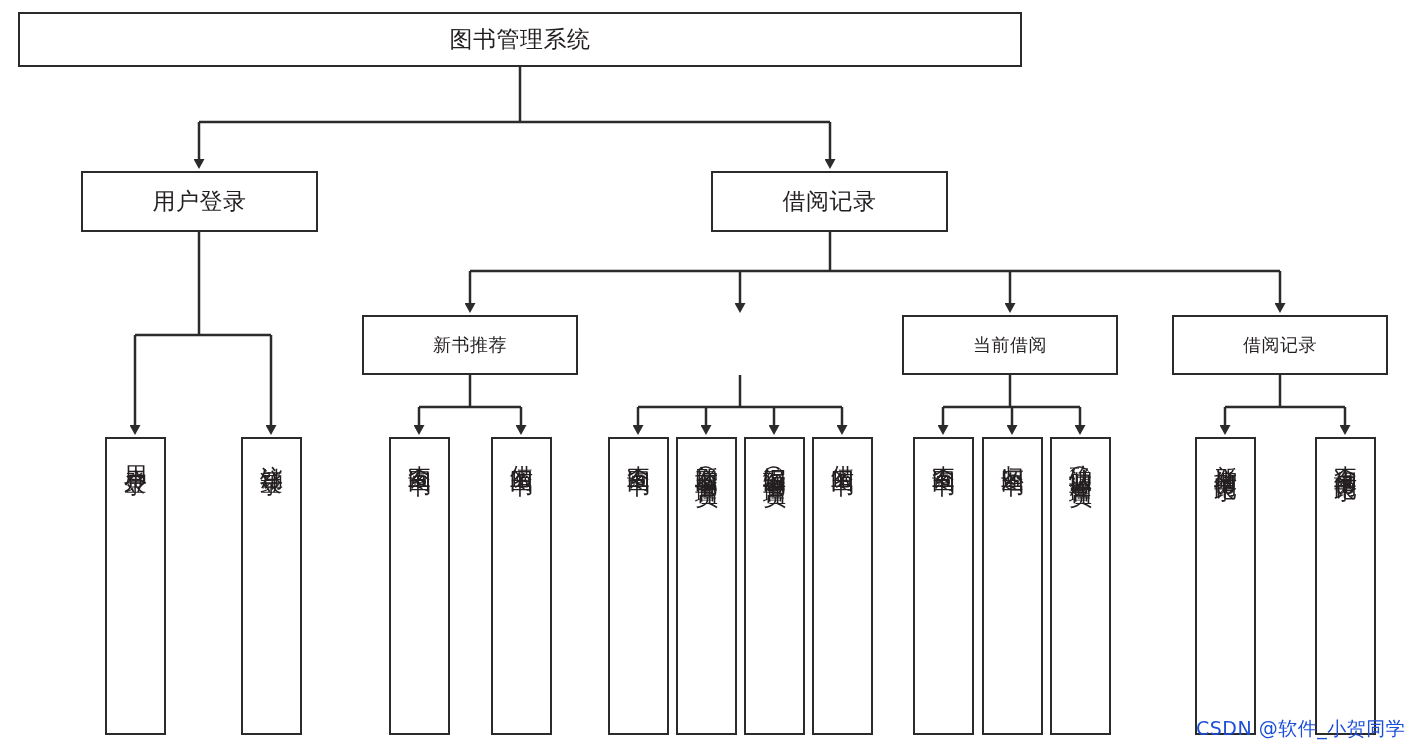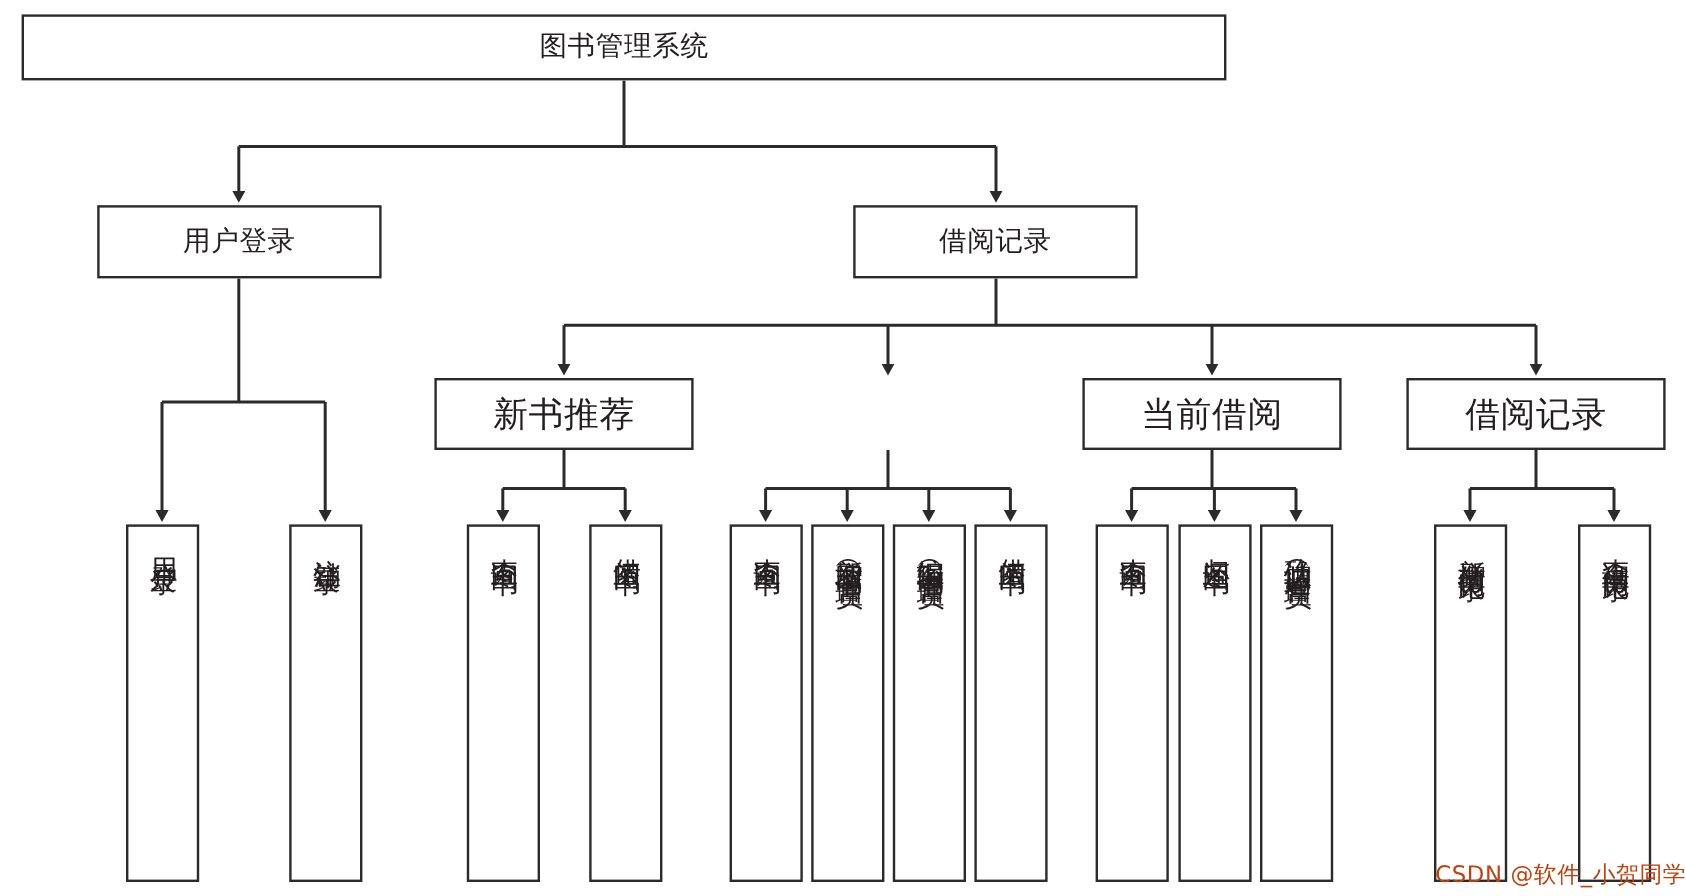--- a/index.html
+++ b/index.html
@@ -51,26 +51,26 @@
   .node.vertical .label {
     writing-mode: vertical-rl;
     text-orientation: upright;
     font-size: 23px;
     letter-spacing: 3px;
     line-height: 1;
     white-space: nowrap;
   }
   .node.root .label { font-size: 23px; }
   .node.lvl2 .label { font-size: 23px; }
-  .node.lvl3 .label { font-size: 29px; }
+  .node.lvl3 .label { font-size: 18px; }
 
   .watermark {
     position: absolute;
     font-size: 19px;
-    color: #c2410c;
+    color: #1d4ed8;
     white-space: nowrap;
     letter-spacing: 0.5px;
     font-family: "DejaVu Sans", "Liberation Sans", sans-serif;
   }
 </style>
 </head>
 <body>
 
 <div id="canvas">
 

